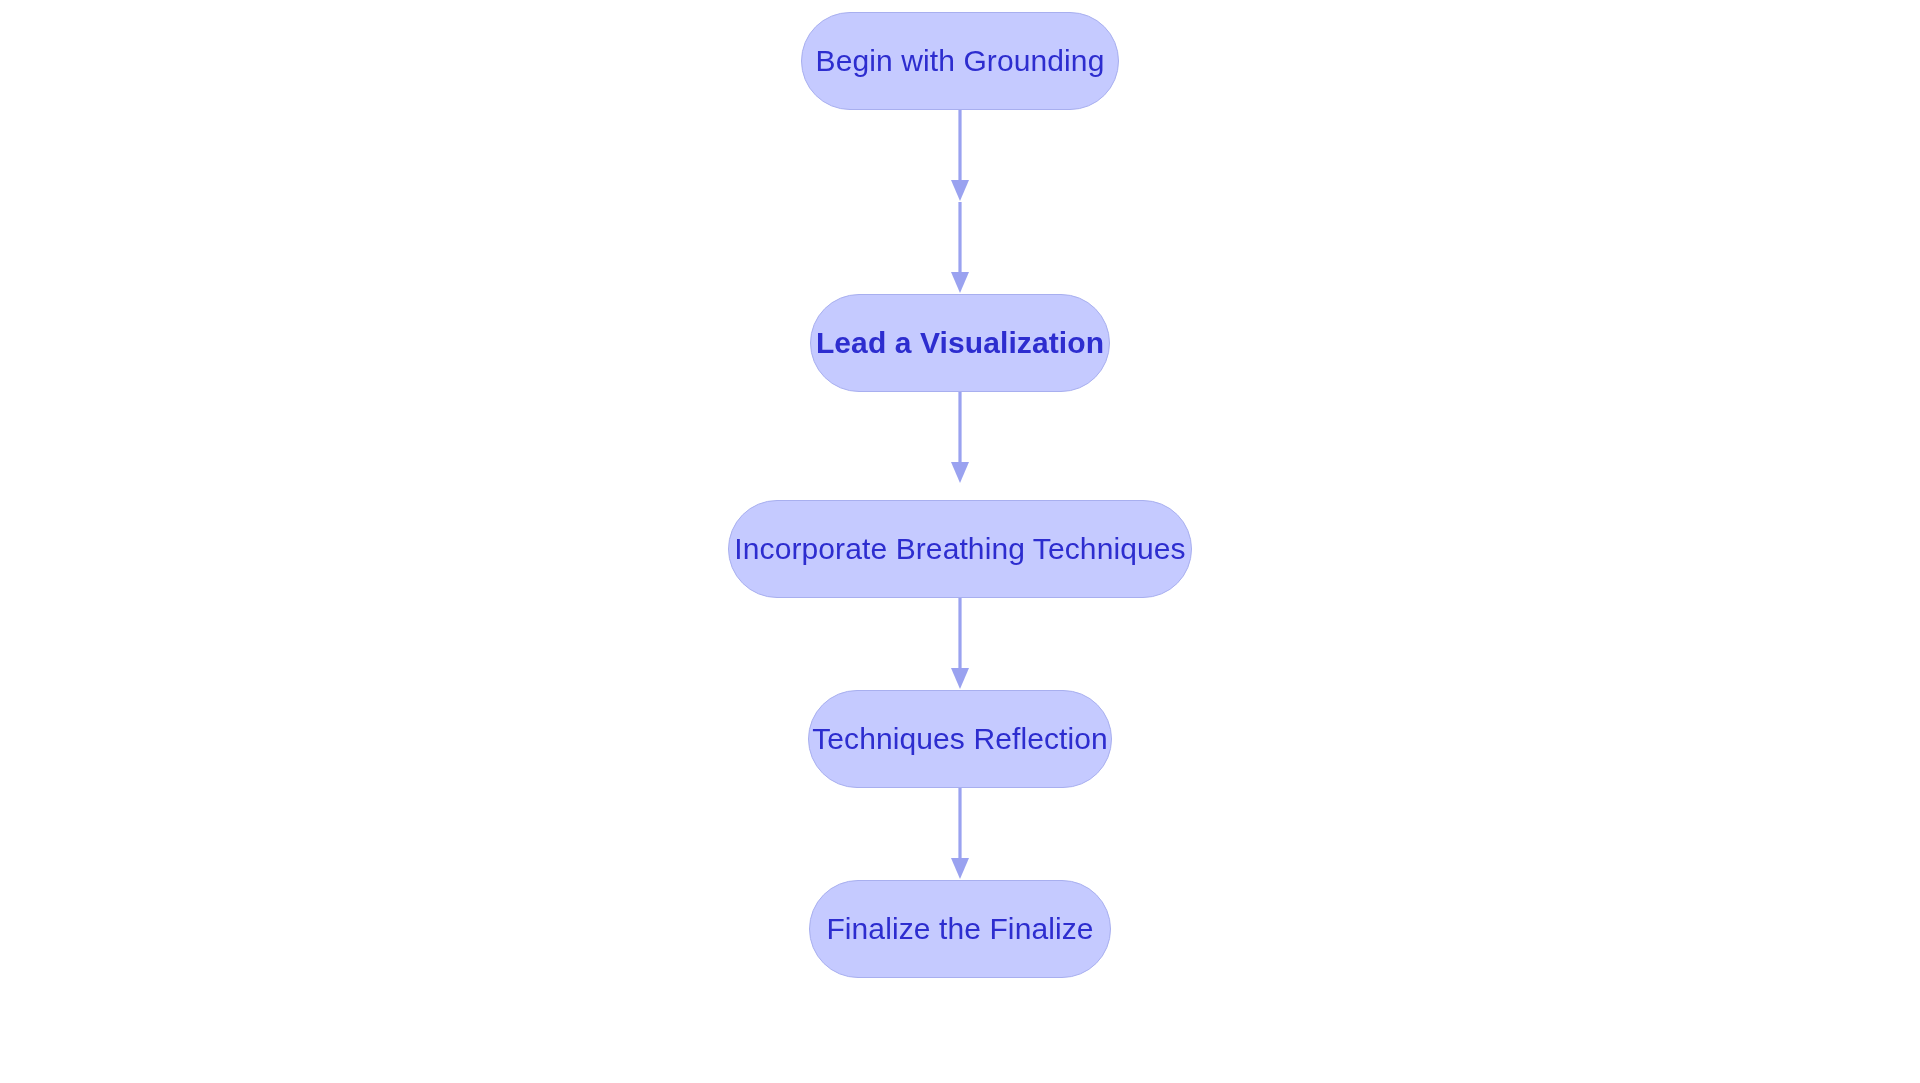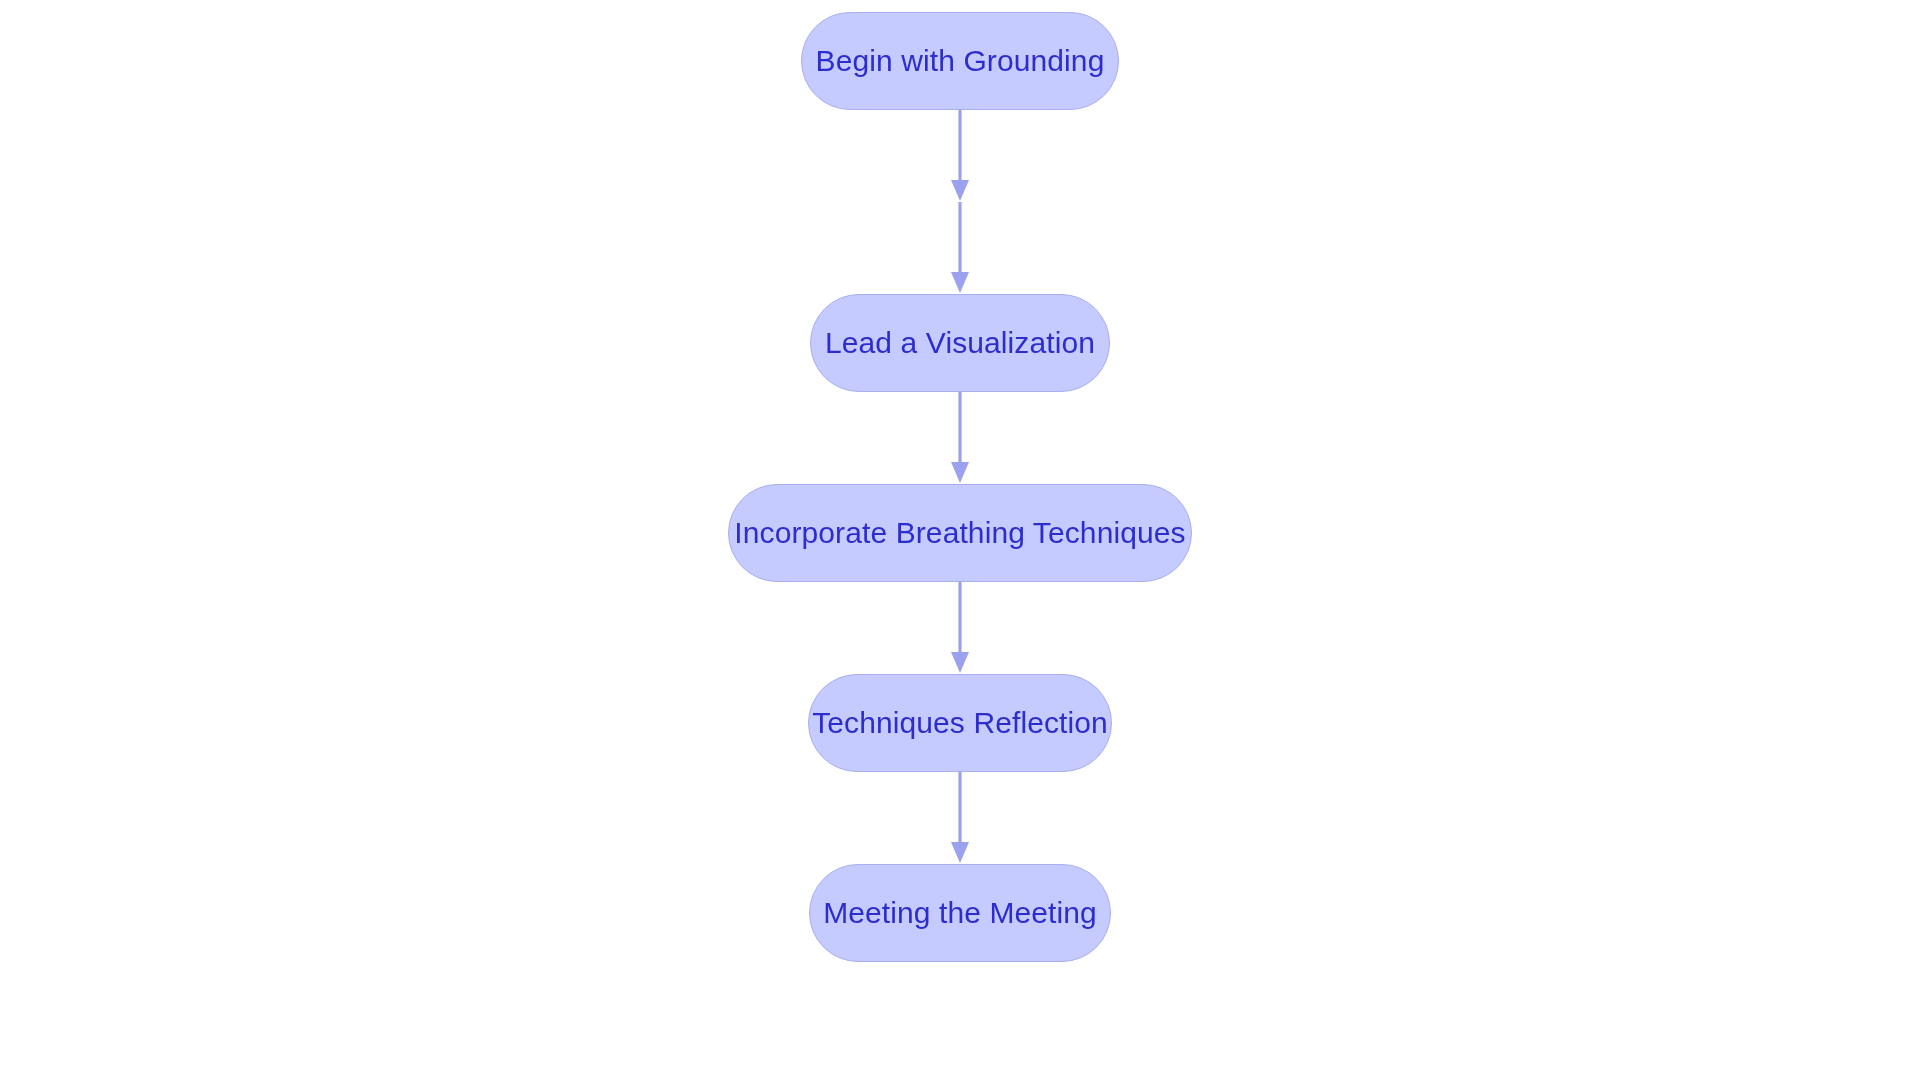--- a/index.html
+++ b/index.html
@@ -46,22 +46,22 @@
     font-size: 30px;
     font-weight: 400;
     letter-spacing: 0.1px;
     white-space: nowrap;
     padding: 0 34px;
     line-height: 1;
   }
 
   .flow-node.n0 { width: 318px; }
   .flow-node.n1 { width: 240px; }
-  .flow-node.n2 { width: 300px; }
-  .flow-node.n3 { width: 464px; }
+  .flow-node.n2 { width: 300px; font-weight: bold; }
+  .flow-node.n3 { width: 464px; margin-top: 16px; }
   .flow-node.n4 { width: 304px; }
   .flow-node.n5 { width: 302px; }
 
   .flow-connector {
     width: 28px;
     height: 92px;
     display: block;
   }
 
   .spacer-top { height: 12px; flex: 0 0 auto; }
@@ -111,16 +111,16 @@
 
     <div class="flow-node n4">Techniques Reflection</div>
 
     <span class="flow-connector">
       <svg width="28" height="92" viewBox="0 0 28 92" xmlns="http://www.w3.org/2000/svg">
         <line x1="14" y1="0" x2="14" y2="74" stroke="#9aa2f0" stroke-width="3.2"></line>
         <polygon points="14,91 5,70 23,70" fill="#9aa2f0"></polygon>
       </svg>
     </span>
 
-    <div class="flow-node n5">Meeting the Meeting</div>
+    <div class="flow-node n5">Finalize the Finalize</div>
 
   </div>
 </div>
 
 </body></html>

